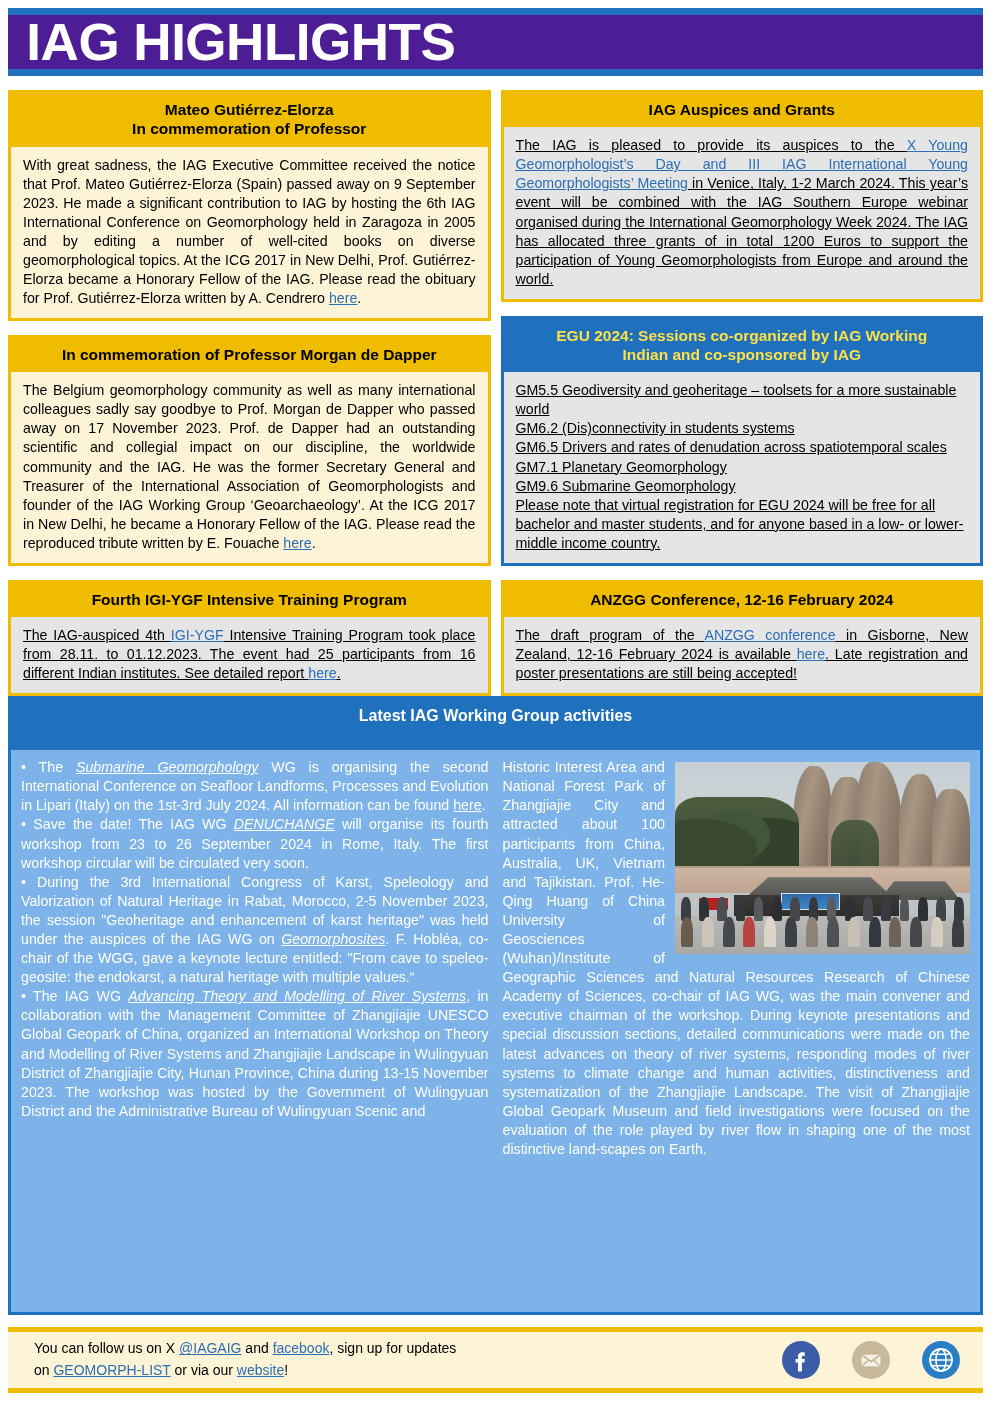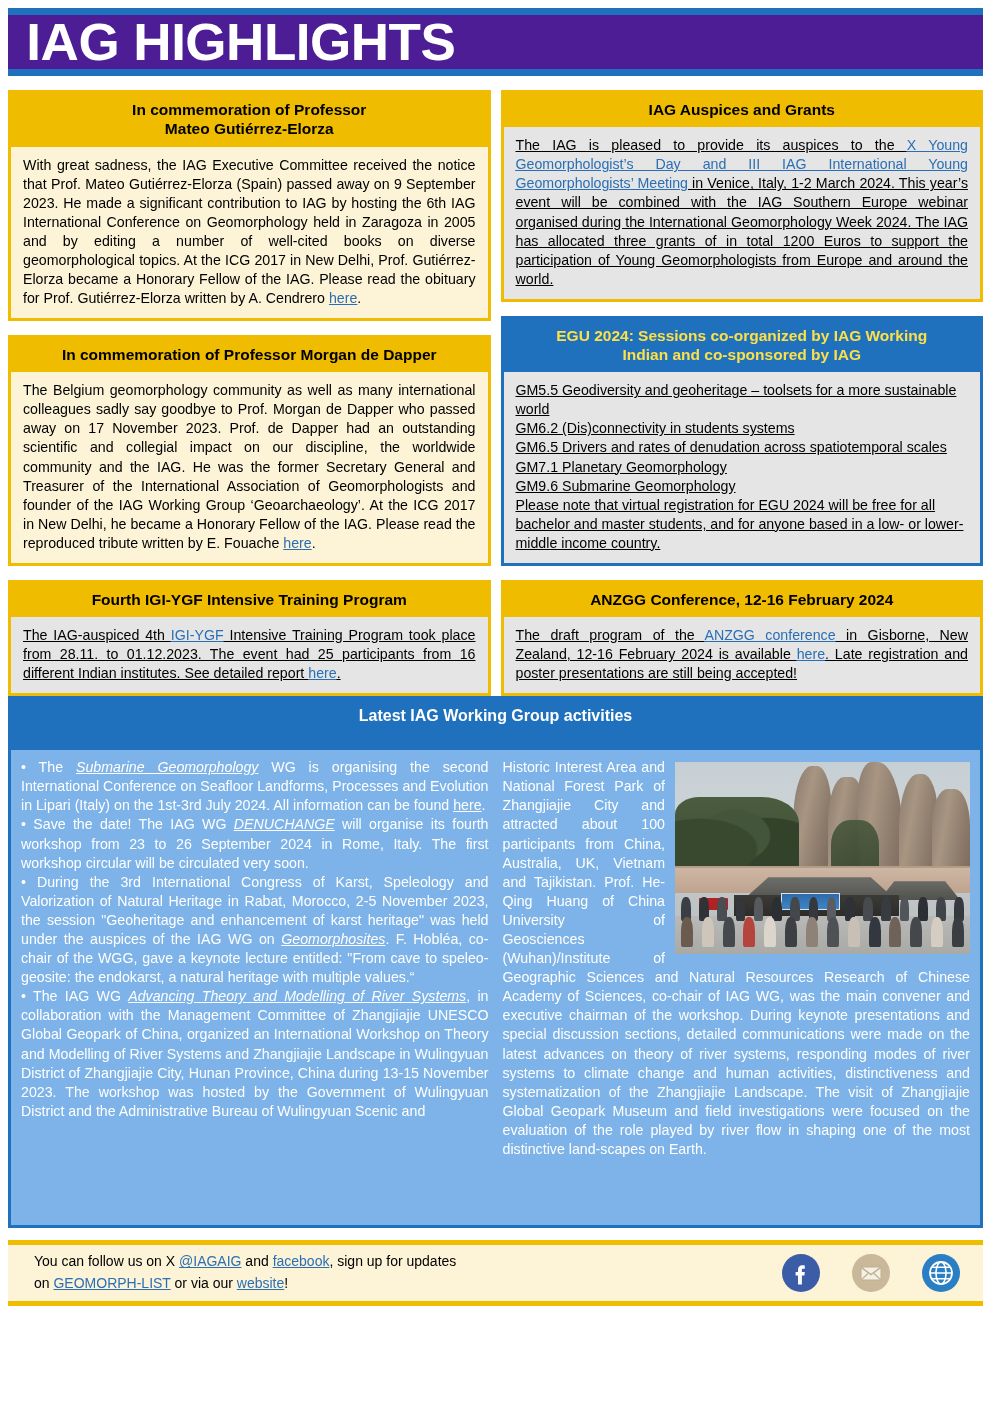--- a/index.html
+++ b/index.html
@@ -90,21 +90,21 @@
     font-size: 16px;
     text-align: center;
     padding: 8px 10px 25px 10px;
   }
   .wg-body {
     background: #7db3e8;
     color: #ffffff;
     padding: 8px 10px 6px 10px;
     display: flex;
     gap: 14px;
-    height: 475px;
+    height: 562px;
     overflow: hidden;
   }
   .wg-col {
     width: 470px;
     font-size: 14.2px;
     line-height: 1.345;
     text-align: justify;
   }
   .wg-col p { margin: 0; }
   .wg-col a.wlnk {
@@ -224,22 +224,22 @@
 <div class="masthead">
   <div class="masthead-title">IAG HIGHLIGHTS</div>
 </div>
 
 <div class="columns">
 
   <div class="col">
 
     <div class="card">
       <div class="card-head">
+        <div>Mateo Gutiérrez-Elorza</div>
         <div>In commemoration of Professor</div>
-        <div>Mateo Gutiérrez-Elorza</div>
       </div>
       <div class="card-body">
         <p><span>With great sadness, the IAG Executive Committee received the notice that Prof. Mateo Gutiérrez-Elorza (Spain) passed away on 9 September 2023. He made a significant contribution to IAG by hosting the 6th IAG International Conference on Geomorphology held in Zaragoza in 2005 and by editing a number of well-cited books on diverse geomorphological topics. At the ICG 2017 in New Delhi, Prof. Gutiérrez-Elorza became a Honorary Fellow of the IAG. Please read the obituary for Prof. Gutiérrez-Elorza written by A. Cendrero </span><a class="lnk" href="#">here</a><span>.</span></p>
       </div>
     </div>
 
     <div class="card">
       <div class="card-head">In commemoration of Professor Morgan de Dapper</div>
       <div class="card-body">
         <p><span>The Belgium geomorphology community as well as many international colleagues sadly say goodbye to Prof. Morgan de Dapper who passed away on 17 November 2023. Prof. de Dapper had an outstanding scientific and collegial impact on our discipline, the worldwide community and the IAG. He was the former Secretary General and Treasurer of the International Association of Geomorphologists and founder of the IAG Working Group ‘Geoarchaeology’. At the ICG 2017 in New Delhi, he became a Honorary Fellow of the IAG. Please read the reproduced tribute written by E. Fouache </span><a class="lnk" href="#">here</a><span>.</span></p>

